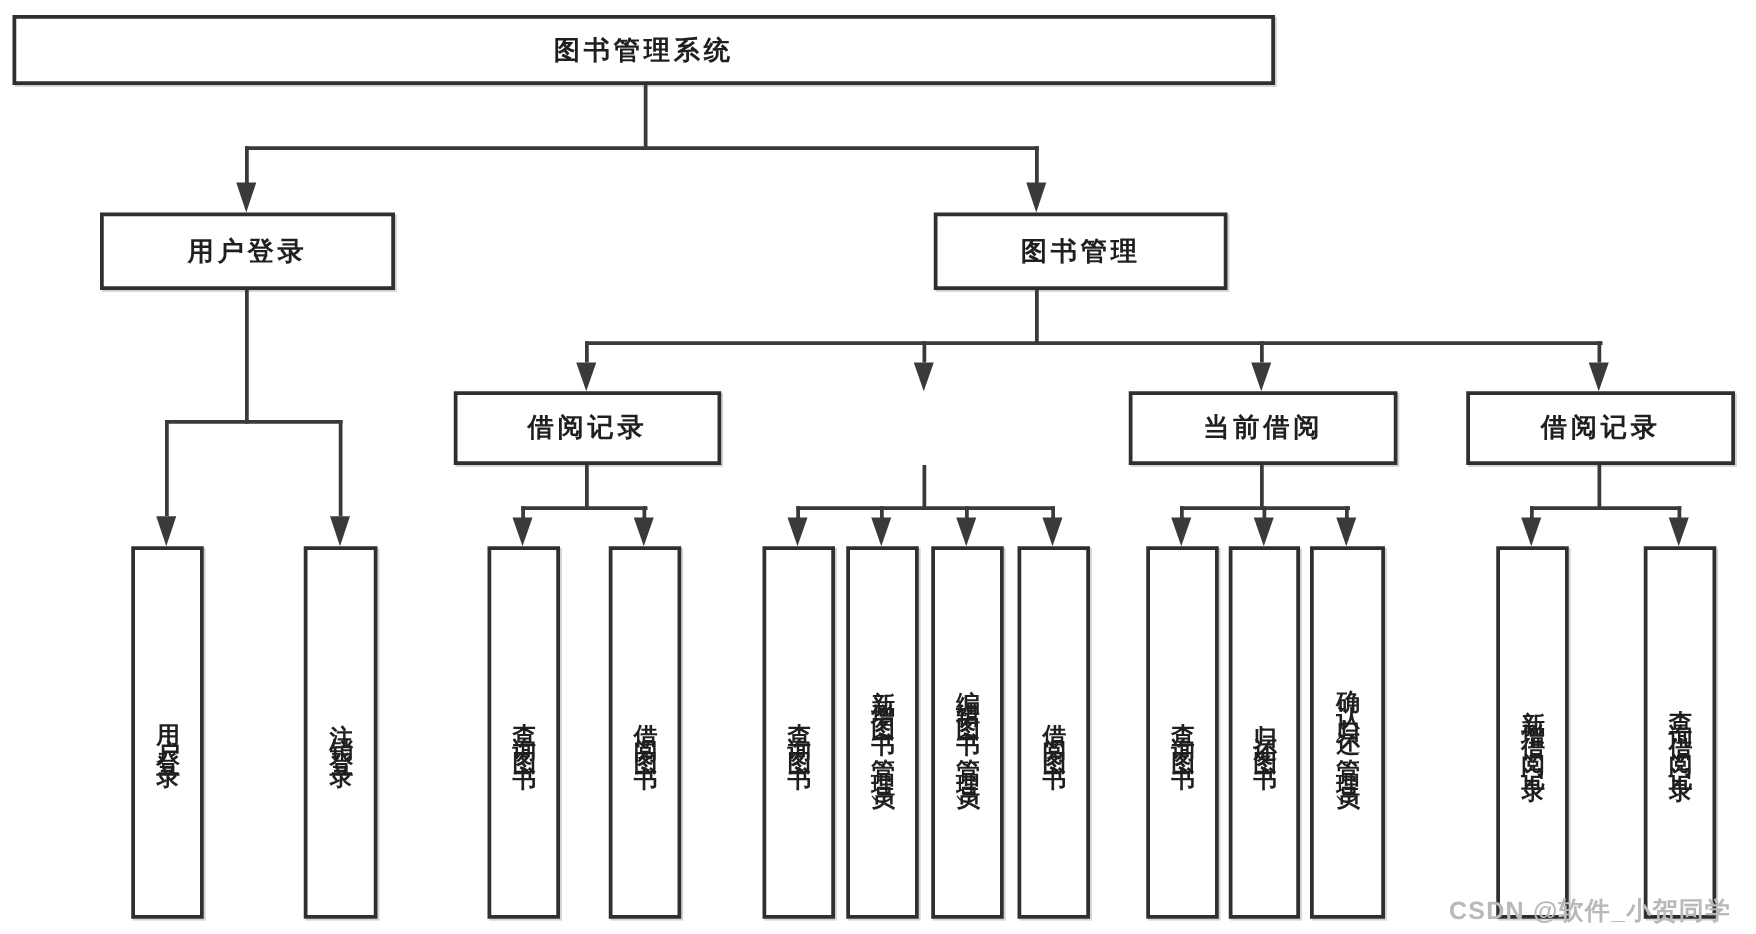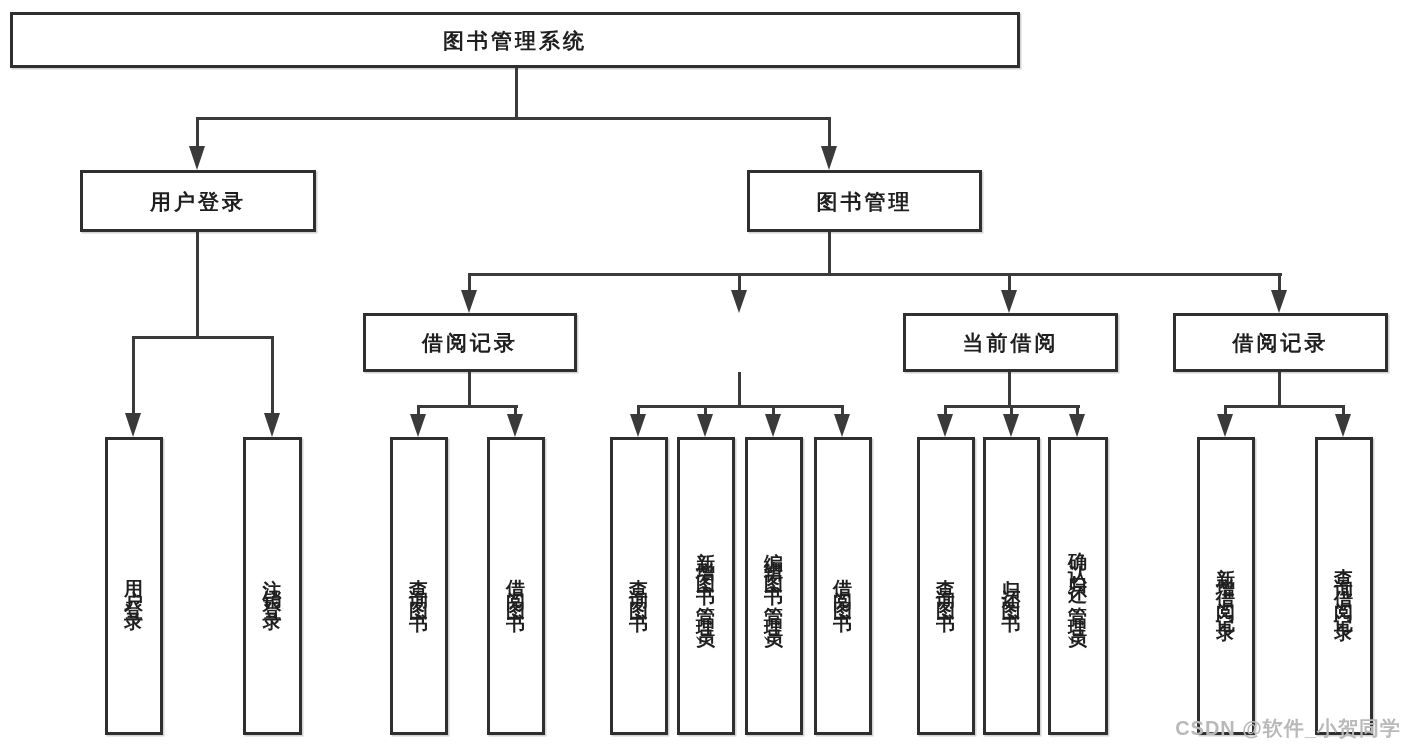--- a/index.html
+++ b/index.html
@@ -36,21 +36,21 @@
   .v{width:3px;}
   .arrow{
     position:absolute;width:0;height:0;
     border-left:8px solid transparent;
     border-right:8px solid transparent;
     border-top:24px solid var(--line,#3a3a3a);
   }
   .arrow.sm{border-left-width:8px;border-right-width:8px;border-top-width:23px;}
   #watermark{
     position:absolute;
-    right:4px;bottom:5px;
+    right:20px;bottom:5px;
     font-size:20px;
     letter-spacing:1px;
     color:var(--watermark,#b9b9b9);
     z-index:5;
     pointer-events:none;
   }
 </style>
 </head>
 <body>
 

